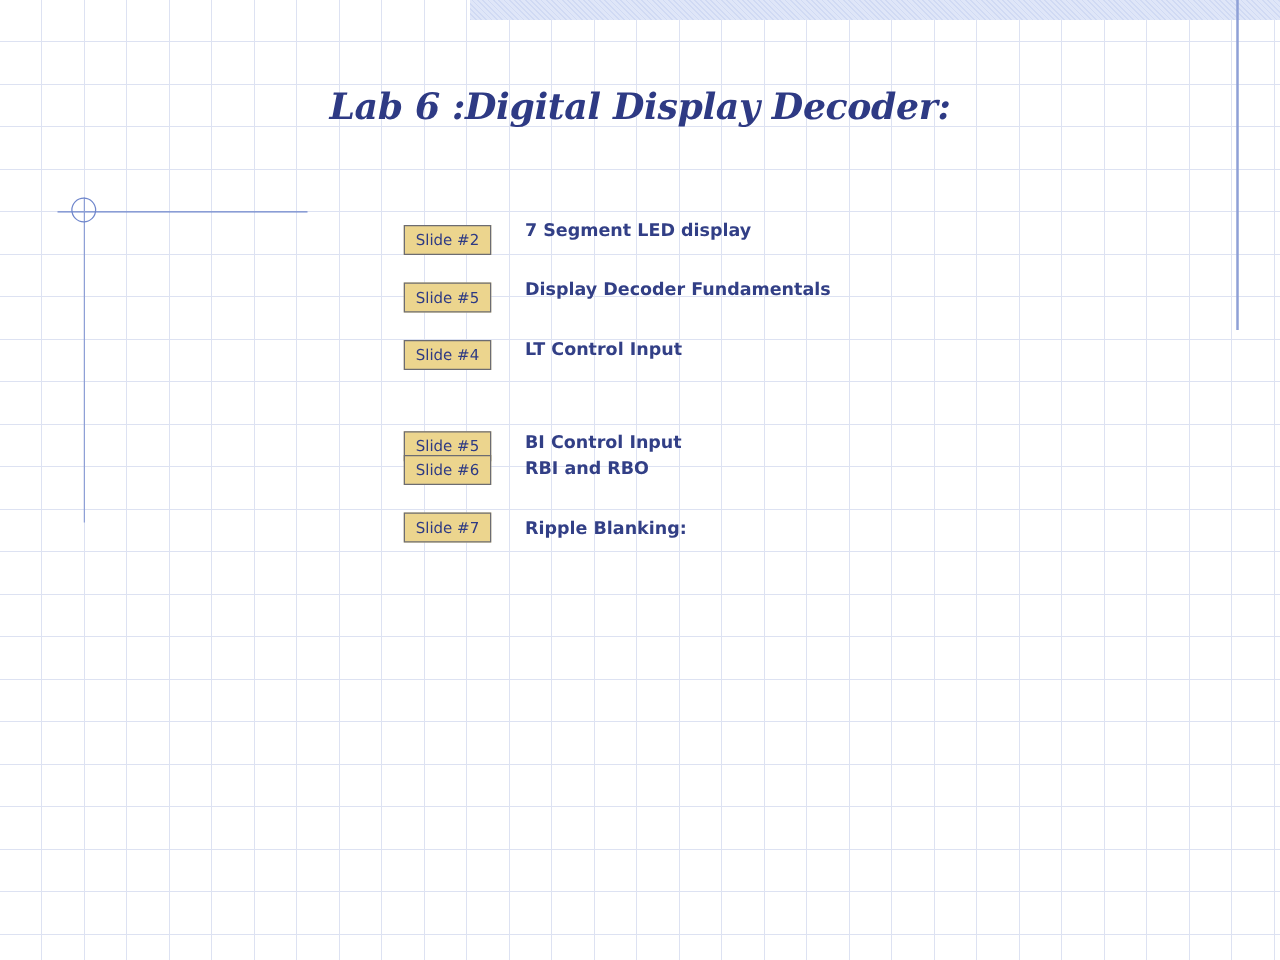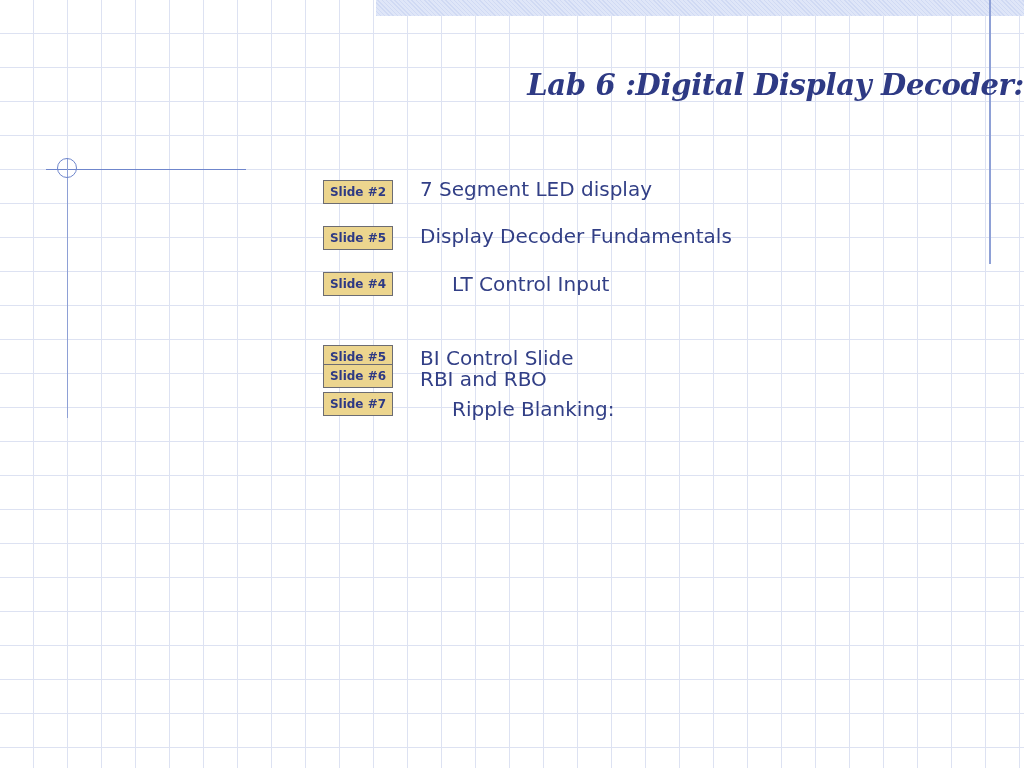--- a/index.html
+++ b/index.html
@@ -14,34 +14,34 @@
   .top-band {
     position: absolute; left: 376px; top: 0; width: 648px; height: 16px;
     background-color: #dfe6f8;
     background-image: repeating-linear-gradient(45deg, rgba(180,195,235,0.35) 0 1px, transparent 1px 3px);
   }
   .vline-right { position: absolute; left: 989px; top: 0; width: 2px; height: 264px; background: #8ea0d6; }
   .hline-left { position: absolute; left: 46px; top: 169px; width: 200px; height: 1px; background: #6f86cc; }
   .vline-left { position: absolute; left: 67px; top: 158px; width: 1px; height: 260px; background: #8ea0d6; }
   .circle-left { position: absolute; left: 57px; top: 158px; width: 20px; height: 20px; border: 1.5px solid #6f86cc; border-radius: 50%; box-sizing: border-box; }
   .title {
-    position: absolute; left: 0; top: 68px; width: 1024px; text-align: right;
+    position: absolute; left: 0; top: 68px; width: 1024px; text-align: center;
     font-family: "DejaVu Serif", serif; font-style: italic; font-weight: bold;
     font-size: 29px; color: #2e3a84; letter-spacing: -0.3px;
   }
   .row { position: absolute; left: 323px; height: 24px; display: flex; align-items: center; }
   .slide-btn {
     width: 70px; height: 24px; box-sizing: border-box;
     background: #ecd58e; border: 1.5px solid #6c6c72;
-    font-family: "DejaVu Sans", sans-serif; font-weight: bold; font-size: 12px; color: #2e3a84;
+    font-family: "DejaVu Sans", sans-serif; font-weight: normal; font-size: 12px; color: #2e3a84;
     display: flex; align-items: center; justify-content: center; cursor: pointer;
   }
   .row-label {
     position: absolute; left: 97px; white-space: nowrap;
-    font-family: "DejaVu Sans", sans-serif; font-weight: normal; font-size: 20px; color: #323f86;
+    font-family: "DejaVu Sans", sans-serif; font-weight: bold; font-size: 14px; color: #323f86;
   }
 </style>
 </head>
 <body>
 
 <div class="top-band"></div>
 <div class="vline-right"></div>
 <div class="hline-left"></div>
 <div class="vline-left"></div>
 <div class="circle-left"></div>
@@ -51,26 +51,26 @@
 <div class="row" style="top:180px;">
   <div class="slide-btn">Slide #2</div>
   <div class="row-label" style="top:-3px;">7 Segment LED display</div>
 </div>
 <div class="row" style="top:226px;">
   <div class="slide-btn">Slide #5</div>
   <div class="row-label" style="top:-2px;">Display Decoder Fundamentals</div>
 </div>
 <div class="row" style="top:272px;text-align:right;">
   <div class="slide-btn">Slide #4</div>
-  <div class="row-label" style="top:0px;margin-left:32px;">LT Control Input</div>
+  <div class="row-label" style="top:0px;">LT Control Input</div>
 </div>
 <div class="row" style="top:318px;margin-top:27px;">
   <div class="slide-btn">Slide #5</div>
-  <div class="row-label" style="top:1px;">BI Control Slide</div>
+  <div class="row-label" style="top:1px;">BI Control Input</div>
 </div>
 <div class="row" style="top:364px;text-align:center;">
   <div class="slide-btn">Slide #6</div>
   <div class="row-label" style="top:3px;">RBI and RBO</div>
 </div>
-<div class="row" style="top:392px;">
+<div class="row" style="top:410px;">
   <div class="slide-btn">Slide #7</div>
-  <div class="row-label" style="top:5px;margin-left:32px;">Ripple Blanking:</div>
+  <div class="row-label" style="top:5px;">Ripple Blanking:</div>
 </div>
 
 </body></html>

